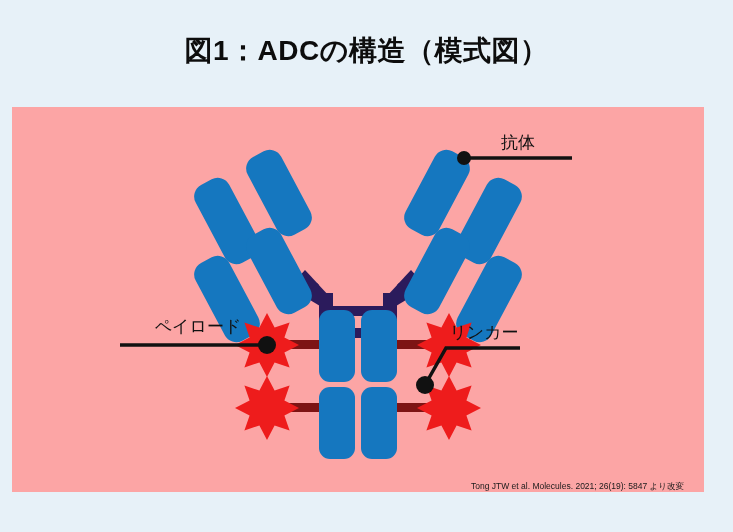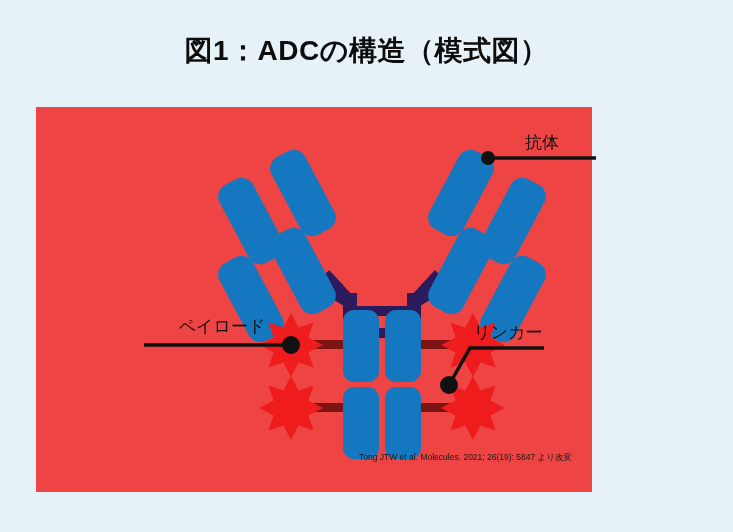--- a/index.html
+++ b/index.html
@@ -27,42 +27,43 @@
     text-align: center;
     font-size: 28px;
     font-weight: bold;
     color: #0d0d0d;
     letter-spacing: 0.5px;
     line-height: 1.2;
     white-space: nowrap;
   }
   #figure-panel {
     position: absolute;
-    left: 36px;
+    left: 12px;
     top: 107px;
-    width: 556px;
+    width: 692px;
     height: 385px;
-    background: #ef4444;
+    background: #fca5a5;
   }
   #figure-svg {
     position: absolute;
     left: 0;
     top: 0;
     width: 692px;
     height: 385px;
     display: block;
   }
   .cap-line {
     position: absolute;
     right: 20px;
     text-align: right;
     font-size: 8.5px;
     color: #1a1a1a;
     line-height: 1.35;
     white-space: nowrap;
+    margin-top: 29px;
   }
   #caption-credit { top: 345px; }
   #caption-license { top: 357px; }
   .diagram-label {
     font-family: "Liberation Sans", sans-serif;
     font-size: 17px;
     fill: #111111;
   }
 </style>
 </head>

